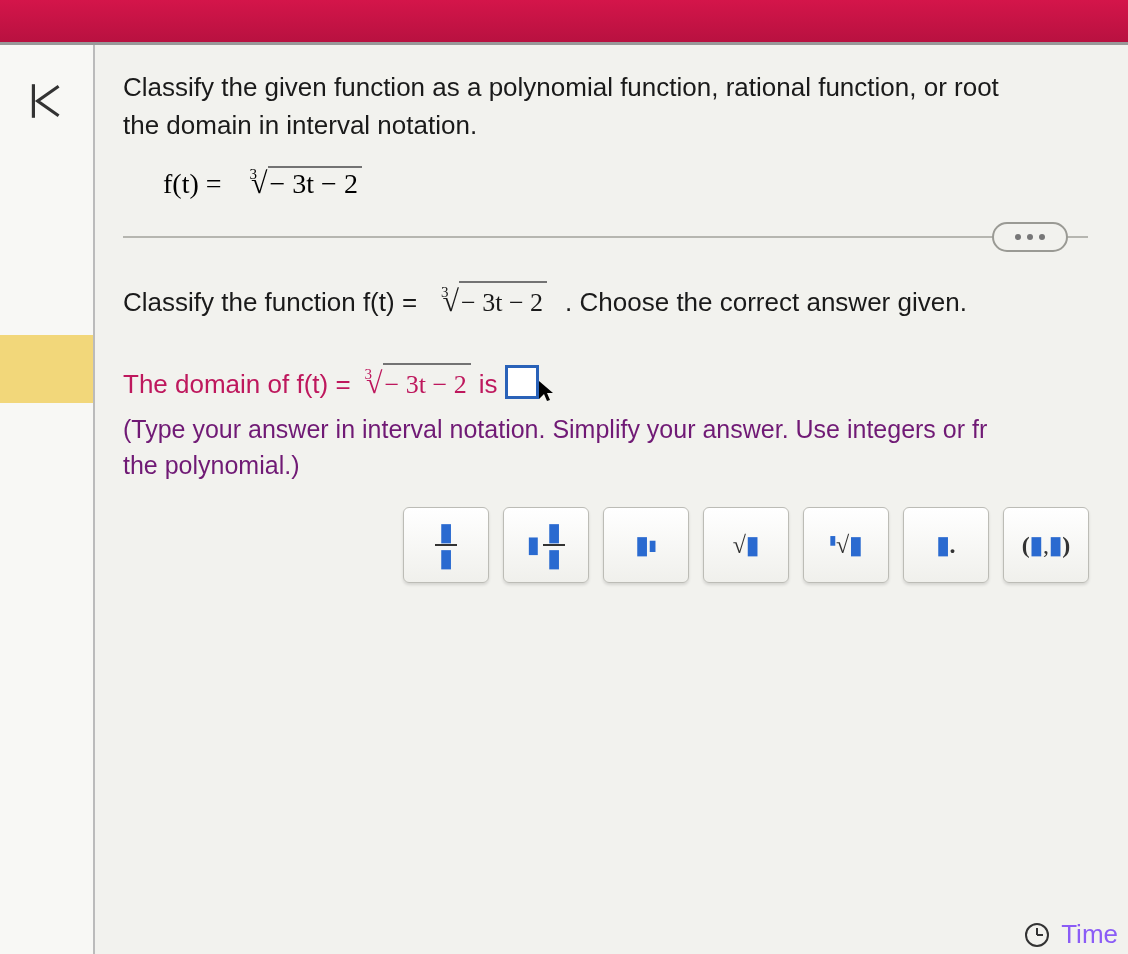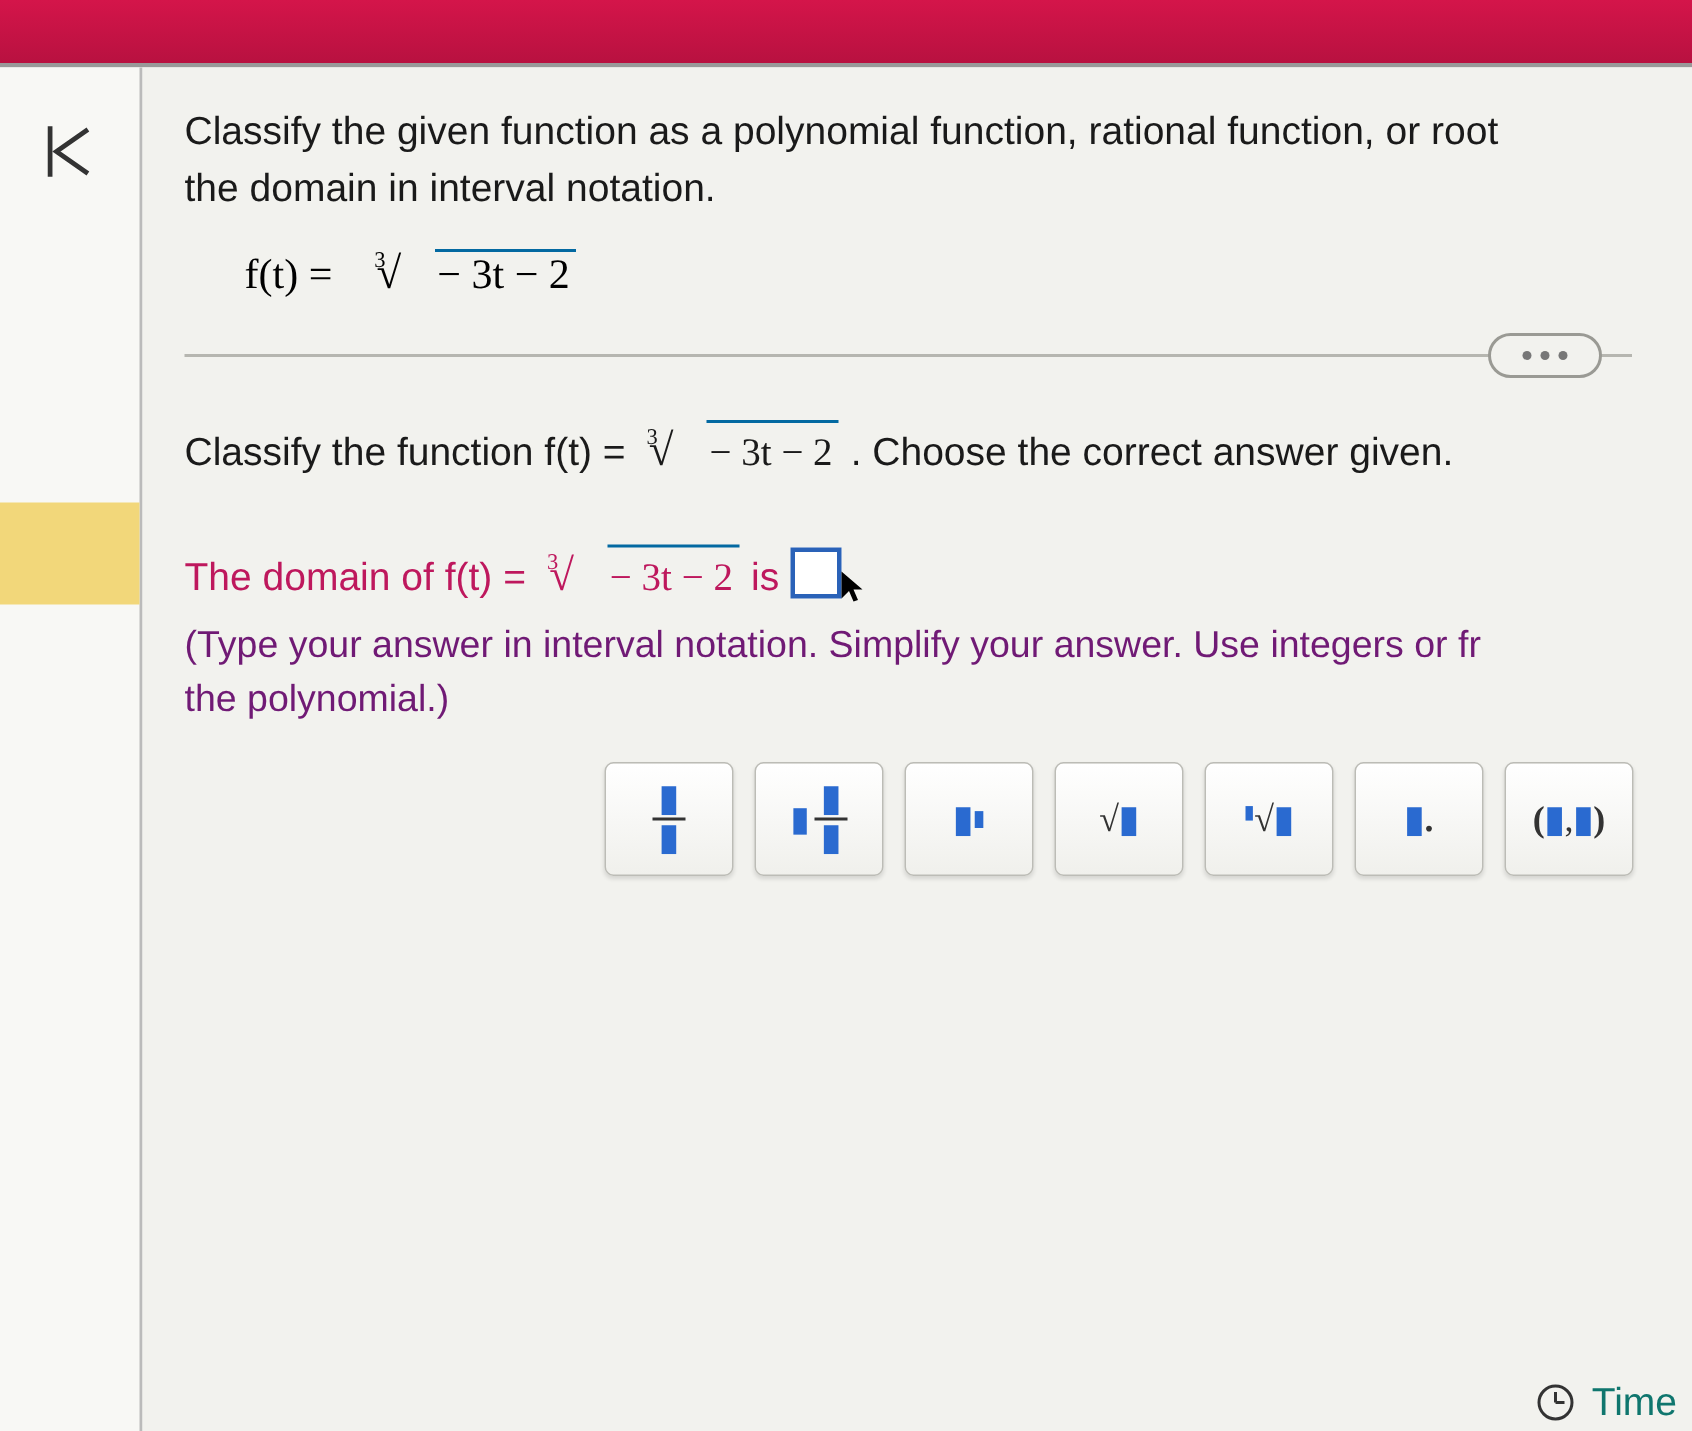--- a/index.html
+++ b/index.html
@@ -76,23 +76,22 @@
     position: relative;
   }
   .cbrt .idx {
     font-size: 15px;
     position: relative;
     top: -14px;
     left: 6px;
   }
   .cbrt .surd { font-size: 30px; }
   .cbrt .rad {
-    border-top: 2px solid #0369a1;
+    border-top: 2px solid #737373;
     padding: 0 4px 0 2px;
-    margin-left: 22px;
   }
   .hr-wrap { position: relative; margin: 8px 0 40px 0;}
   .hr { height: 2px; background: #b6b6b0; width: 96%; }
   .more-pill {
     position: absolute;
     top: -14px;
     right: 60px;
     width: 76px; height: 30px;
     border-radius: 16px;
     border: 2px solid #9a9a94;
@@ -102,21 +101,21 @@
     cursor: pointer;
   }
   .more-pill span {
     width: 6px; height: 6px; background: #777; border-radius: 50%;
   }
   .classify-line {
     font-size: 26px;
     color: #1a1a1a;
     line-height: 1.5;
     margin-bottom: 36px;
-    display: flex; align-items: baseline; flex-wrap: wrap; gap: 8px;
+    display: flex; align-items: baseline; flex-wrap: wrap; gap: 18px;
     font-family: Arial, sans-serif;
   }
   .classify-line .cbrt { font-family: 'Times New Roman', serif; }
   .options {
     margin-left: 6px;
     margin-bottom: 40px;
   }
   .option-row {
     display: flex; align-items: center; gap: 24px;
     margin-bottom: 22px;
@@ -176,21 +175,21 @@
   .tool .frac { display:flex; flex-direction:column; align-items:center; line-height:1; }
   .tool .frac .num { border-bottom:2px solid #333; padding:0 4px; color:#2a6ad0; font-weight:bold;}
   .tool .frac .den { padding:0 4px; color:#2a6ad0; font-weight:bold;}
   .tool .mixfrac { display:flex; align-items:center; gap:4px;}
   .tool .mixfrac .whole{color:#2a6ad0;font-weight:bold;font-size:22px;}
   .tool .sq { color:#2a6ad0; font-weight:bold;}
   .footer-row {
     position: absolute;
     bottom: 4px; right: 10px;
     display: flex; align-items:center; gap: 10px;
-    font-size: 26px; color:#0f766e;
+    font-size: 26px; color:#8b5cf6;
   }
   .clock-icon { width: 28px; height: 28px; }
   .clock-icon svg { width:28px; height:28px; stroke:#333; stroke-width:2; fill:none;}
 </style>
 </head>
 <body>
 
 <div class="top-bar"></div>
 <div class="edge-line"></div>
 

